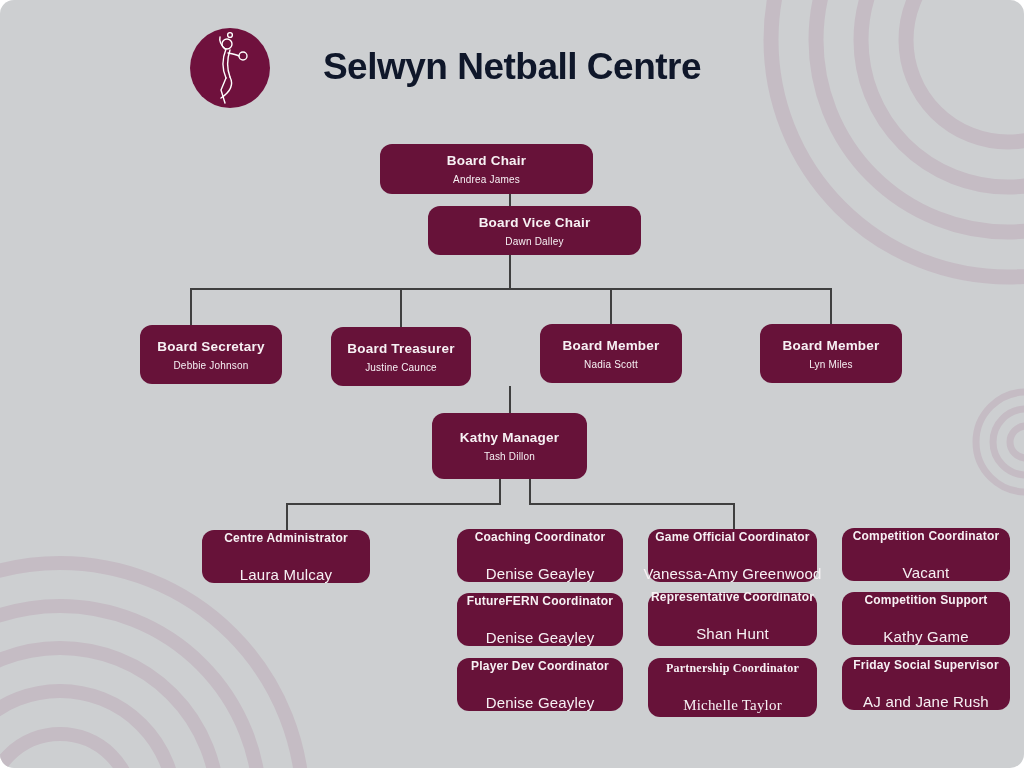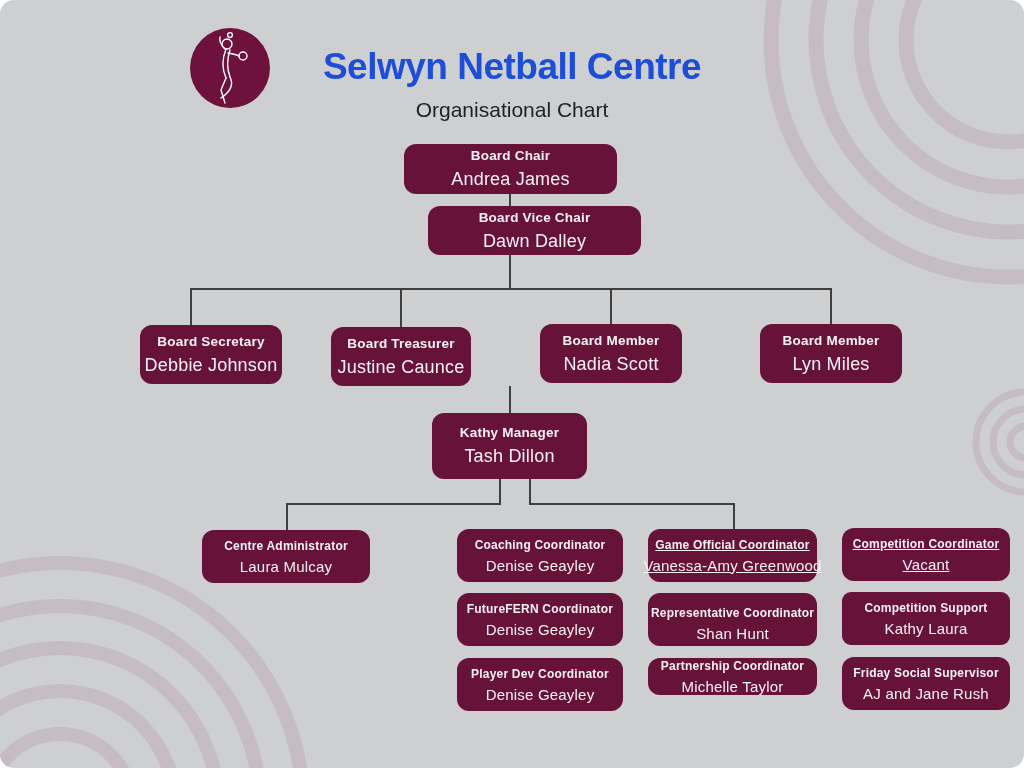--- a/index.html
+++ b/index.html
@@ -30,21 +30,21 @@
     width:80px; height:80px;
   }
   .main-title{
     position:absolute;
     left:0; top:46px;
     width:1024px;
     text-align:center;
     font-size:37px;
     font-weight:bold;
     letter-spacing:-0.5px;
-    color:#1d4ed8;
+    color:#0f172a;
   }
   .sub-title{
     position:absolute;
     left:0; top:98px;
     width:1024px;
     text-align:center;
     font-size:21px;
     font-weight:normal;
     color:#222222;
   }
@@ -63,44 +63,44 @@
     box-sizing:border-box;
     padding:4px 6px;
   }
   .node .t{
     font-weight:bold;
     font-size:13.5px;
     letter-spacing:0.2px;
     white-space:nowrap;
   }
   .node .n{
-    font-size:18px;
+    font-size:10px;
     letter-spacing:0.2px;
     white-space:nowrap;
   }
   .node.sm .t{ font-size:12px; }
   .node.sm .n{ font-size:15px; }
-  .node.sm{ gap:5px; }
-
-  #n-board-chair            { left:404px; top:144px; width:213px; height:50px; }
+  .node.sm{ gap:21px; }
+
+  #n-board-chair            { left:380px; top:144px; width:213px; height:50px; }
   #n-board-vice-chair       { left:404px; top:206px; width:213px; height:49px;margin-left:24px; }
   #n-board-secretary        { left:120px; top:325px; width:142px; height:59px;margin-left:20px; }
   #n-board-treasurer        { left:331px; top:327px; width:140px; height:59px; }
   #n-board-member-1         { left:540px; top:324px; width:142px; height:59px; }
   #n-board-member-2         { left:760px; top:324px; width:142px; height:59px; }
   #n-centre-manager         { left:432px; top:413px; width:155px; height:66px; }
   #n-centre-administrator   { left:202px; top:530px; width:168px; height:53px; }
   #n-coaching-coordinator   { left:457px; top:529px; width:166px; height:53px;justify-content:center; }
-  #n-game-official-coordinator{ left:648px; top:529px; width:169px; height:53px;text-decoration:underline; }
-  #n-competition-coordinator{ left:842px; top:528px; width:168px; height:53px;text-decoration:underline; }
+  #n-game-official-coordinator{ left:648px; top:529px; width:169px; height:53px; }
+  #n-competition-coordinator{ left:842px; top:528px; width:168px; height:53px; }
   #n-futurefern-coordinator { left:457px; top:593px; width:166px; height:53px; }
   #n-representative-coordinator{ left:648px; top:593px; width:169px; height:53px;justify-content:flex-end; }
-  #n-competition-support    { left:842px; top:592px; width:168px; height:53px;border-radius:9px; }
+  #n-competition-support    { left:842px; top:592px; width:168px; height:53px; }
   #n-player-dev-coordinator { left:457px; top:658px; width:166px; height:53px; }
-  #n-partnership-coordinator{ left:648px; top:658px; width:169px; height:37px; }
+  #n-partnership-coordinator{ left:648px; top:658px; width:169px; height:59px;font-family:Liberation Serif, serif; }
   #n-friday-social-supervisor{ left:842px; top:657px; width:168px; height:53px; }
 
   
   .vline,.hline{
     position:absolute;
     background:#3f3f3f;
   }
   .vline{ width:2px; }
   .hline{ height:2px; }
   #c1 { left:509px; top:194px; height:13px; }
@@ -151,21 +151,20 @@
       <circle cx="53" cy="28" r="4"></circle>
       <path d="M35 21 C31 17 29 13 30 9"></path>
       <path d="M38 25 C43 26 47 27 49 28"></path>
       <path d="M36 21 C32 31 32 41 36 50"></path>
       <path d="M40 22 C37 31 37 41 40 49"></path>
       <path d="M36 50 L31 62 L35 75"></path>
       <path d="M40 49 C44 57 40 64 31 70"></path>
     </g>
   </svg>
   <div class="main-title">Selwyn Netball Centre</div>
-  <div class="sub-title">Organisational Chart</div>
 
   <div class="vline" id="c1"></div>
   <div class="vline" id="c2"></div>
   <div class="hline" id="c3"></div>
   <div class="vline" id="c4"></div>
   <div class="vline" id="c5"></div>
   <div class="vline" id="c6"></div>
   <div class="vline" id="c7"></div>
   <div class="vline" id="c8"></div>
   <div class="vline" id="c9"></div>
@@ -222,21 +221,21 @@
   <div class="node sm" id="n-futurefern-coordinator">
     <div class="t">FutureFERN Coordinator</div>
     <div class="n">Denise Geayley</div>
   </div>
   <div class="node sm" id="n-representative-coordinator">
     <div class="t">Representative Coordinator</div>
     <div class="n">Shan Hunt</div>
   </div>
   <div class="node sm" id="n-competition-support">
     <div class="t">Competition Support</div>
-    <div class="n">Kathy Laura</div>
+    <div class="n">Kathy Game</div>
   </div>
   <div class="node sm" id="n-player-dev-coordinator">
     <div class="t">Player Dev Coordinator</div>
     <div class="n">Denise Geayley</div>
   </div>
   <div class="node sm" id="n-partnership-coordinator">
     <div class="t">Partnership Coordinator</div>
     <div class="n">Michelle Taylor</div>
   </div>
   <div class="node sm" id="n-friday-social-supervisor">

